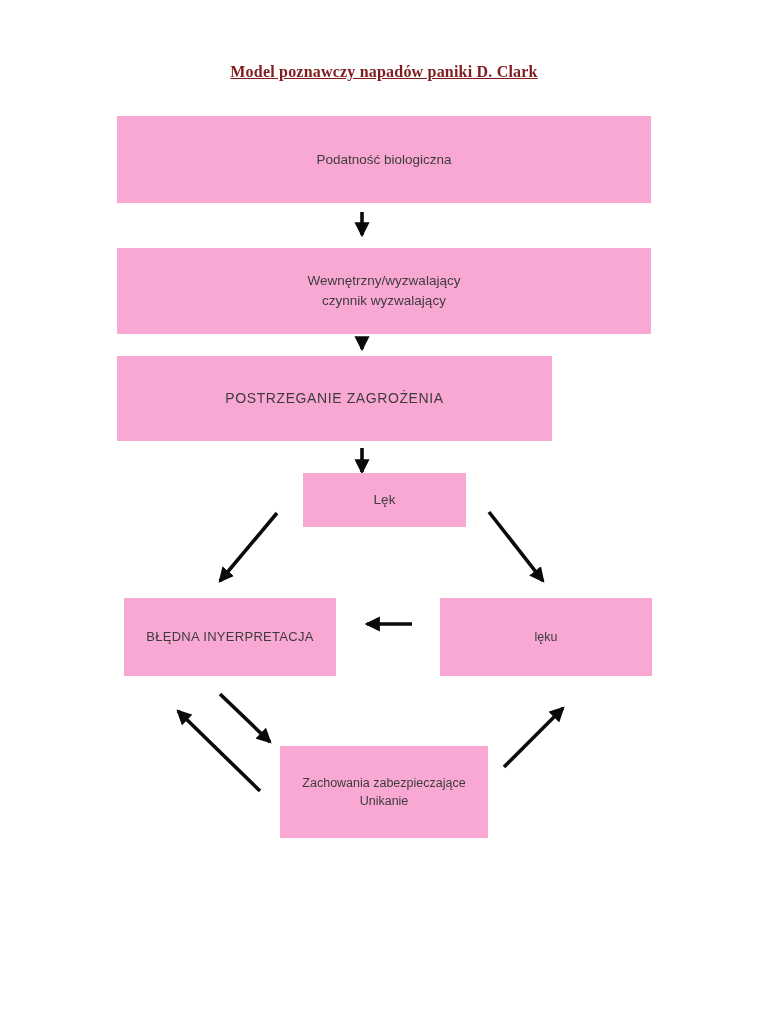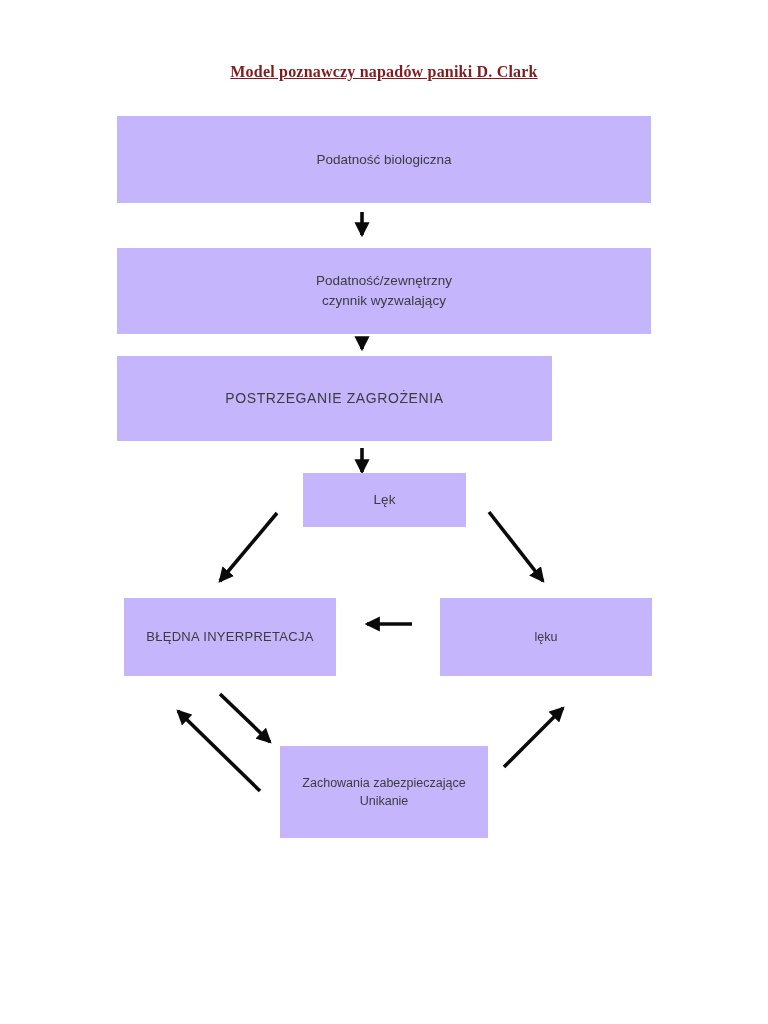--- a/index.html
+++ b/index.html
@@ -23,21 +23,21 @@
     text-align: center;
     font-family: "Liberation Serif", serif;
     font-weight: bold;
     font-size: 16px;
     color: #7f1d1d;
     text-decoration: underline;
     letter-spacing: 0.2px;
   }
   .box {
     position: absolute;
-    background: #c4b5fd;
+    background: #f9a8d4;
     display: flex;
     flex-direction: column;
     align-items: center;
     justify-content: center;
     text-align: left;
     color: #3c3c3c;
     font-size: 13px;
     line-height: 1.45;
   }
   .box span { display: block; }
@@ -80,21 +80,21 @@
     <line x1="220" y1="694" x2="270" y2="742" stroke="#0a0a0a" stroke-width="3.6" marker-end="url(#ah)"></line>
     <line x1="260" y1="791" x2="178" y2="711" stroke="#0a0a0a" stroke-width="3.6" marker-end="url(#ah)"></line>
     <line x1="504" y1="767" x2="563" y2="708" stroke="#0a0a0a" stroke-width="3.6" marker-end="url(#ah)"></line>
   </svg>
 
   <div class="box box-biological">
     <span>Podatność biologiczna</span>
   </div>
 
   <div class="box box-trigger">
-    <span>Podatność/zewnętrzny</span>
+    <span>Wewnętrzny/wyzwalający</span>
     <span>czynnik wyzwalający</span>
   </div>
 
   <div class="box box-threat">
     <span>POSTRZEGANIE ZAGROŻENIA</span>
   </div>
 
   <div class="box box-fear">
     <span>Lęk</span>
   </div>

